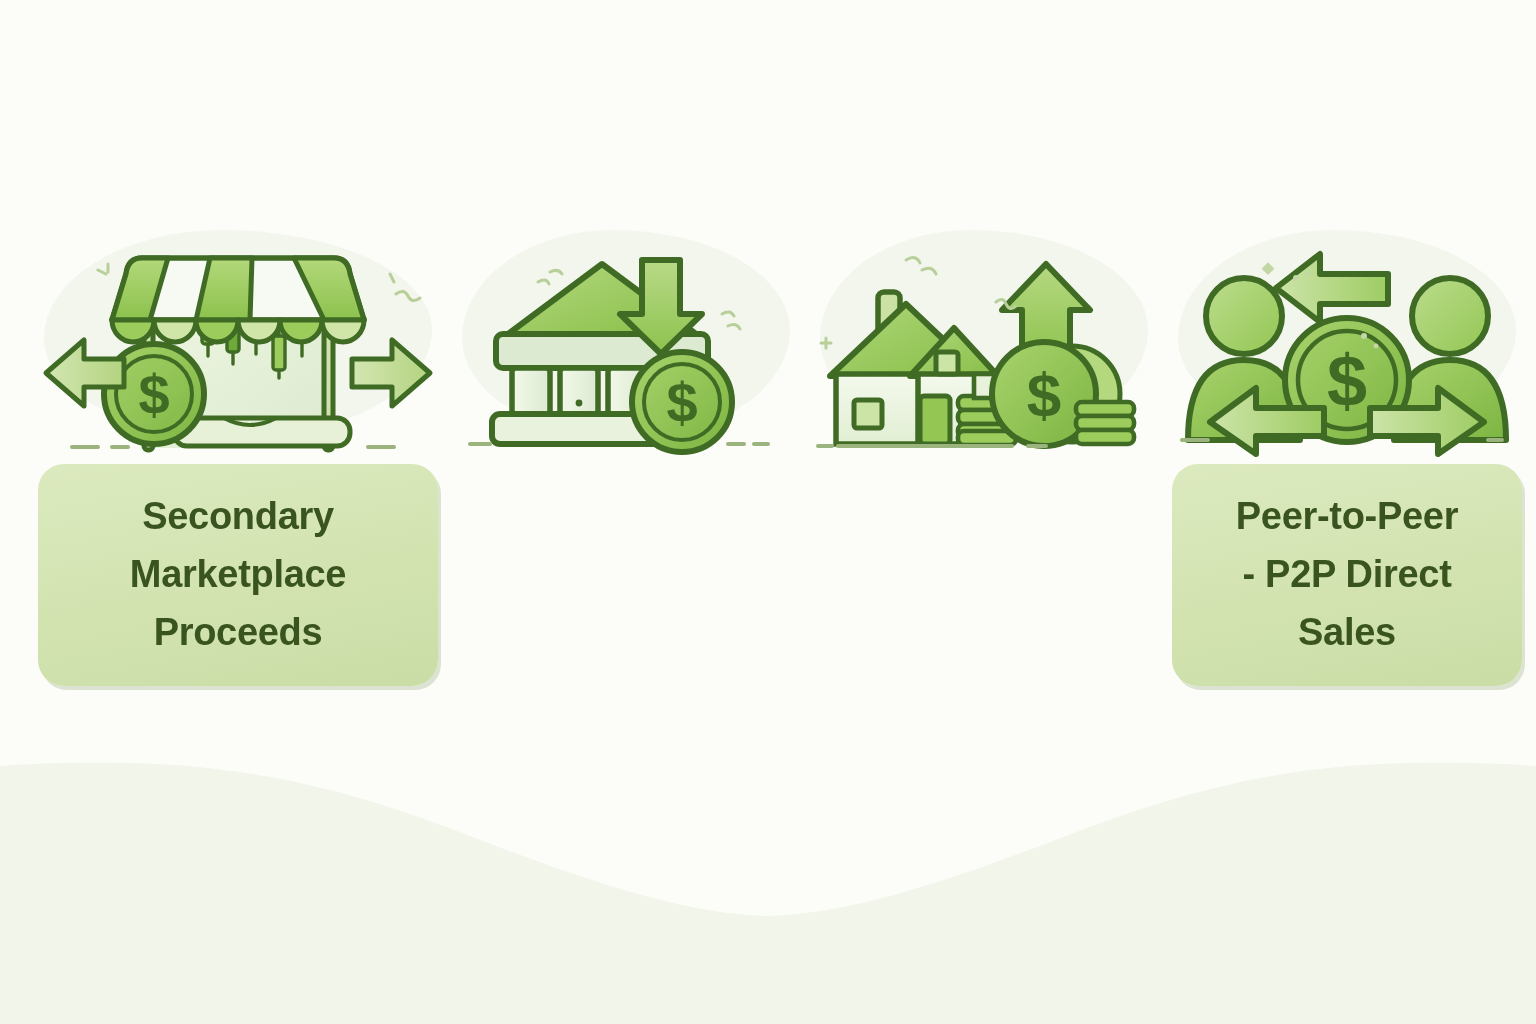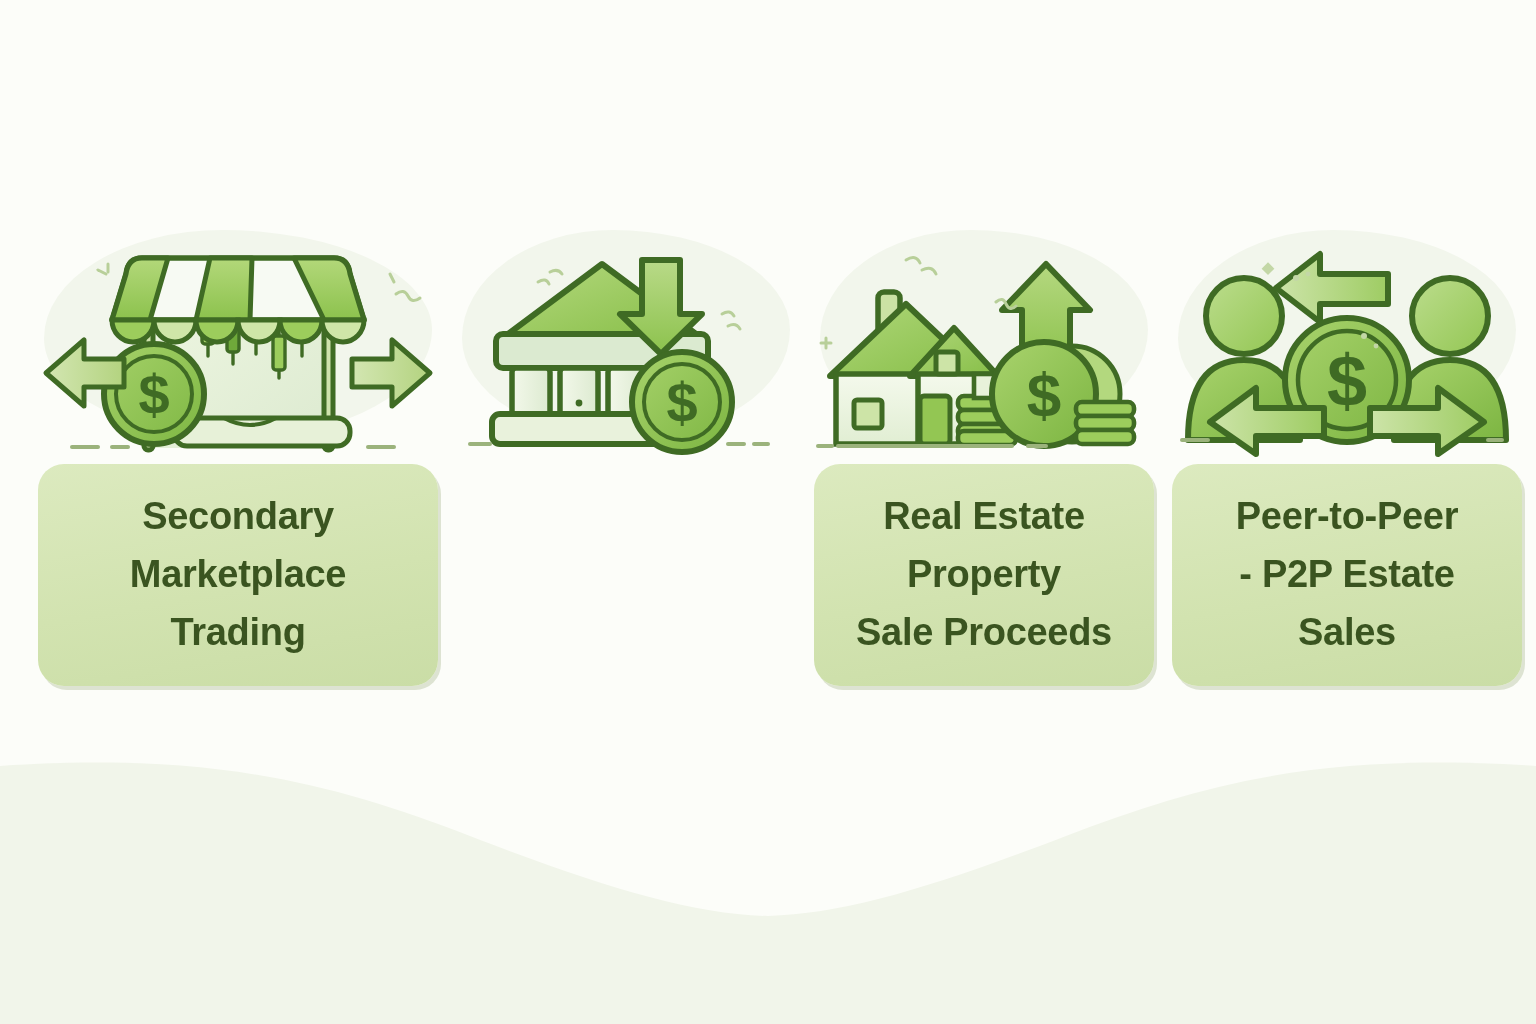--- a/index.html
+++ b/index.html
@@ -182,21 +182,21 @@
           <path d="M60 42 l8 4"></path>
             <path d="M70 36 l0 8"></path>
           <path d="M352 46 l4 8"></path>
             <path d="M358 66 q8 -6 12 2 q4 8 12 2"></path>
         </g>
       </svg>
     </div>
     <div class="label-card">
       <div class="label-text">Secondary
 Marketplace
-Trading</div>
+Proceeds</div>
     </div>
   </div>
 
   <div class="card-column">
     <div class="icon-area">
       <div class="icon-blob"></div>
       <svg class="icon-svg" width="340" height="230" viewBox="0 0 340 230" xmlns="http://www.w3.org/2000/svg">
         <defs>
           <linearGradient id="g2roof" x1="0" y1="0" x2="1" y2="1">
             <stop offset="0%" stop-color="#b5d97f"></stop>
@@ -316,25 +316,20 @@
         </g>
 
         <g stroke="#b8cf99" stroke-width="3" fill="none" stroke-linecap="round">
           <path d="M92 32 q10 -6 14 3"></path>
             <path d="M108 42 q10 -5 14 4"></path>
           <path d="M182 74 q7 -6 10 2 q4 8 10 2"></path>
           <path d="M12 110 l0 10 M7 115 l10 0"></path>
         </g>
       </svg>
     </div>
-    <div class="label-card">
-      <div class="label-text">Real Estate
-Property
-Sale Proceeds</div>
-    </div>
   </div>
 
   <div class="card-column">
     <div class="icon-area">
       <div class="icon-blob"></div>
       <svg class="icon-svg" width="350" height="230" viewBox="0 0 350 230" xmlns="http://www.w3.org/2000/svg">
         <defs>
           <linearGradient id="g4body" x1="0" y1="0" x2="1" y2="1">
             <stop offset="0%" stop-color="#a9d36d"></stop>
               <stop offset="100%" stop-color="#7cb541"></stop>
@@ -378,18 +373,18 @@
           <rect x="92" y="36" width="9" height="9" transform="rotate(45 96 40)"></rect>
           <circle cx="124" cy="50" r="3"></circle>
           <circle cx="136" cy="46" r="2.4"></circle>
           <circle cx="192" cy="108" r="3"></circle>
           <circle cx="204" cy="118" r="2.4"></circle>
         </g>
       </svg>
     </div>
     <div class="label-card">
       <div class="label-text">Peer-to-Peer
-- P2P Estate
+- P2P Direct
 Sales</div>
     </div>
   </div>
 
 </div>
 
 </body></html>

